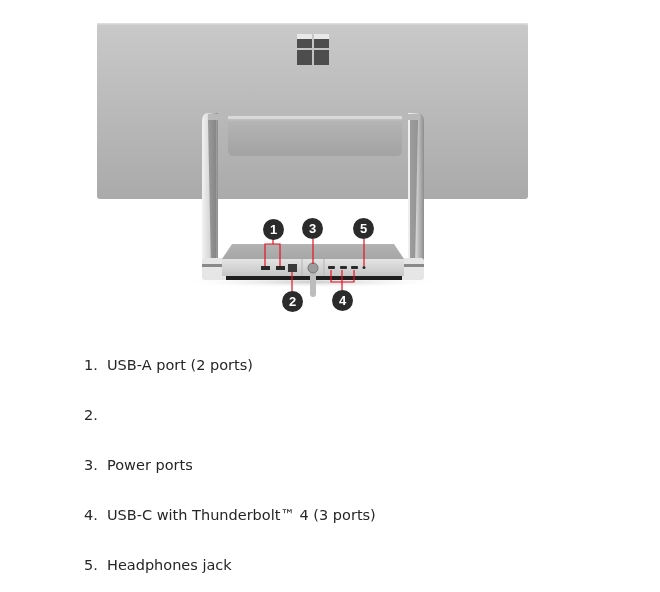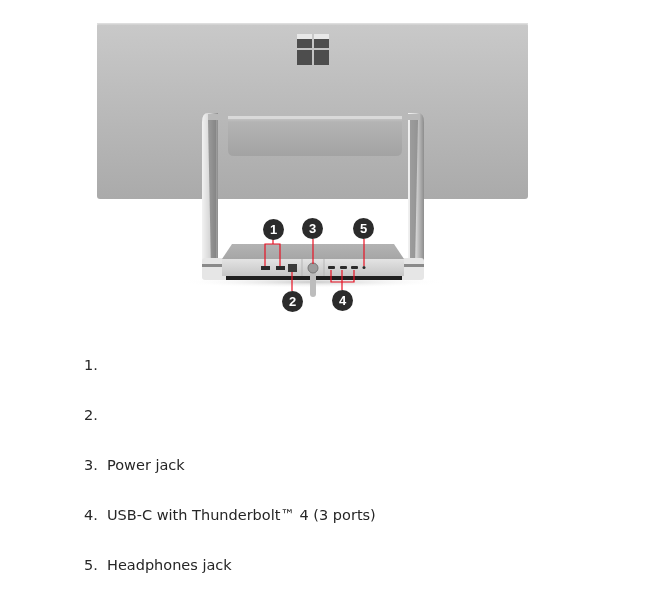--- a/index.html
+++ b/index.html
@@ -163,27 +163,28 @@
     <div class="callout" style="left:263px; top:219px;">1</div>
     <div class="callout" style="left:282px; top:291px;">2</div>
     <div class="callout" style="left:302px; top:218px;">3</div>
     <div class="callout" style="left:332px; top:290px;">4</div>
     <div class="callout" style="left:353px; top:218px;">5</div>
   </div>
 
   <ol class="legend">
     <li>
       <span class="num">1.</span>
+      <span class="label">USB-A port (2 ports)</span>
     </li>
     <li>
       <span class="num">2.</span>
     </li>
     <li>
       <span class="num">3.</span>
-      <span class="label">Power jack</span>
+      <span class="label">Power ports</span>
     </li>
     <li>
       <span class="num">4.</span>
       <span class="label">USB-C with Thunderbolt™ 4 (3 ports)</span>
     </li>
     <li>
       <span class="num">5.</span>
       <span class="label">Headphones jack</span>
     </li>
   </ol>

